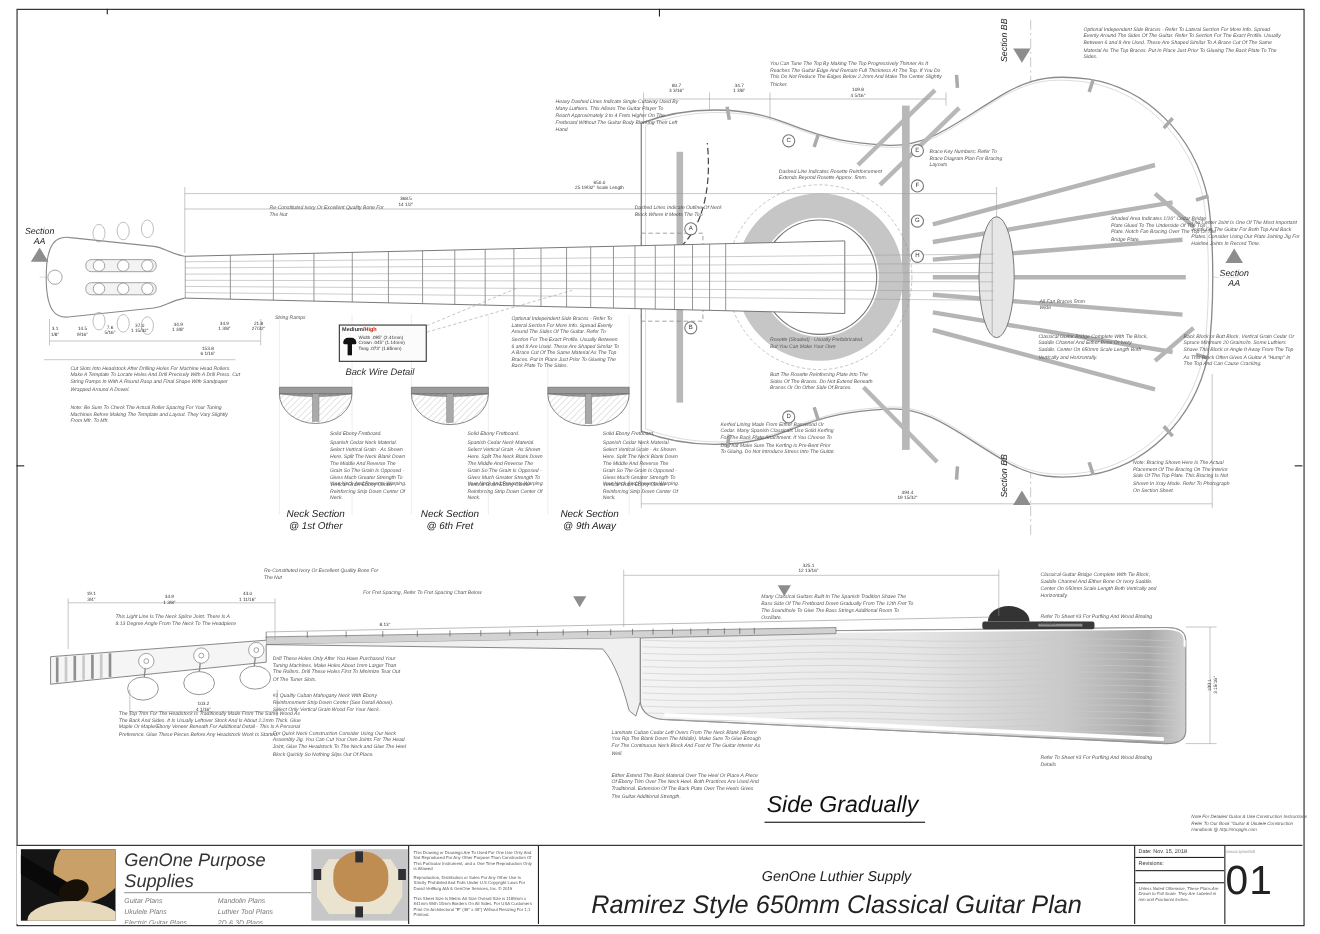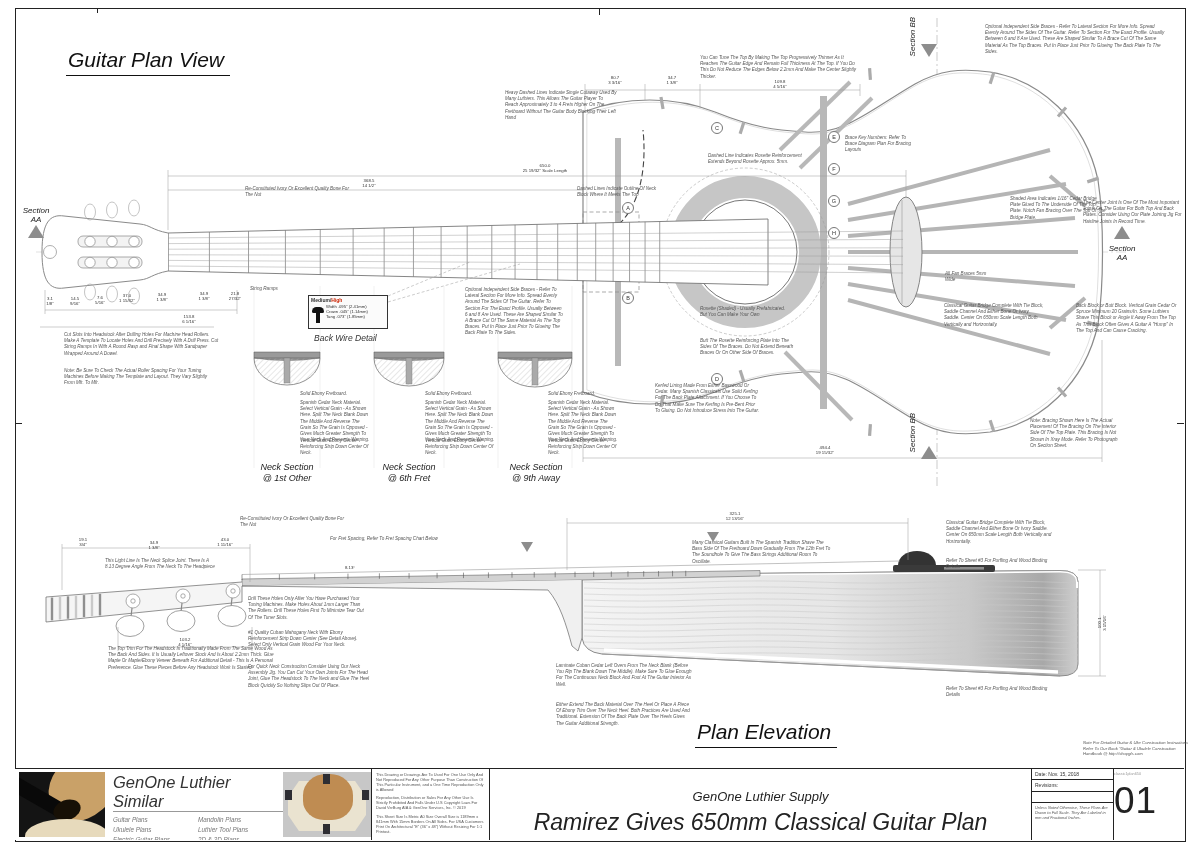--- a/index.html
+++ b/index.html
@@ -361,22 +361,21 @@
       <line x1="62" y1="54" x2="62" y2="100"></line>
         <line x1="250" y1="54" x2="250" y2="92"></line>
     </g>
 
     <g fill="#8d8d8d">
       <path d="M521 52 L533 52 L527 62 Z"></path>
       <path d="M707 42 L719 42 L713 52 Z"></path>
     </g>
   </svg>
 
-  <div class="vt" style="left:66px;top:48px;">Guitar Plan View</div>
-  <div class="vt" style="left:695px;top:720px;">Plan Elevation</div>
+  <div class="vt" style="left:695px;top:720px;">Side Gradually</div>
 
   <div class="sec" style="left:18px;top:206px;">Section AA</div>
   <div class="tri" style="left:28px;top:225px;"></div>
   <div class="sec" style="left:1104px;top:244px;">Section AA</div>
   <div class="tri" style="left:1114px;top:226px;"></div>
   <div class="sec rot" style="left:893px;top:32px;">Section BB</div>
   <div class="tri down" style="left:921px;top:44px;"></div>
   <div class="sec rot" style="left:893px;top:428px;">Section BB</div>
   <div class="tri" style="left:921px;top:446px;"></div>
 
@@ -550,21 +549,21 @@
 
   <div class="tb">
     <div class="cell c-logo">
       <div class="ph ph-left">
         <div class="tan"></div>
           <div class="fb"></div>
           <div class="hole"></div>
           <div class="bd"></div>
       </div>
       <div class="logo-txt">
-        <div class="logo-title">GenOne Luthier Similar</div>
+        <div class="logo-title">GenOne Purpose Supplies</div>
         <div class="logo-cols">
           <div>
             <div>Guitar Plans</div>
             <div>Ukulele Plans</div>
             <div>Electric Guitar Plans</div>
           </div>
           <div>
             <div>Mandolin Plans</div>
             <div>Luthier Tool Plans</div>
             <div>2D &amp; 3D Plans</div>
@@ -580,21 +579,21 @@
         <div class="clamp" style="left:40px;bottom:3px;"></div>
       </div>
     </div>
     <div class="cell c-disc">
       <p>This Drawing or Drawings Are To Used For One Use Only And Not Reproduced For Any Other Purpose Than Construction Of This Particular Instrument, and a One Time Reproduction Only is Allowed</p>
       <p>Reproduction, Distribution or Sales For Any Other Use Is Strictly Prohibited And Falls Under U.S Copyright Laws For David VerBurg AIA &amp; GenOne Services, Inc. © 2019</p>
       <p>This Sheet Size Is Metric A0 Size Overall Size is 1189mm x 841mm With 15mm Borders On All Sides. For USA Customers Print On Architectural "E" (36" x 48") Without Resizing For 1:1 Printout.</p>
     </div>
     <div class="cell c-title">
       <div class="co">GenOne Luthier Supply</div>
-      <div class="big">Ramirez Gives 650mm Classical Guitar Plan</div>
+      <div class="big">Ramirez Style 650mm Classical Guitar Plan</div>
     </div>
     <div class="cell c-date">
       <div class="tb-row">Date: Nov. 15, 2018</div>
       <div class="tb-row">Revisions:</div>
       <div class="tb-row">&nbsp;</div>
       <div class="tb-note">Unless Noted Otherwise, These Plans Are Drawn to Full Scale. They Are Labeled in mm and Fractional Inches.</div>
     </div>
     <div class="cell c-sheet">
       <div class="code">classic1plan650</div>
       <div class="num">01</div>

